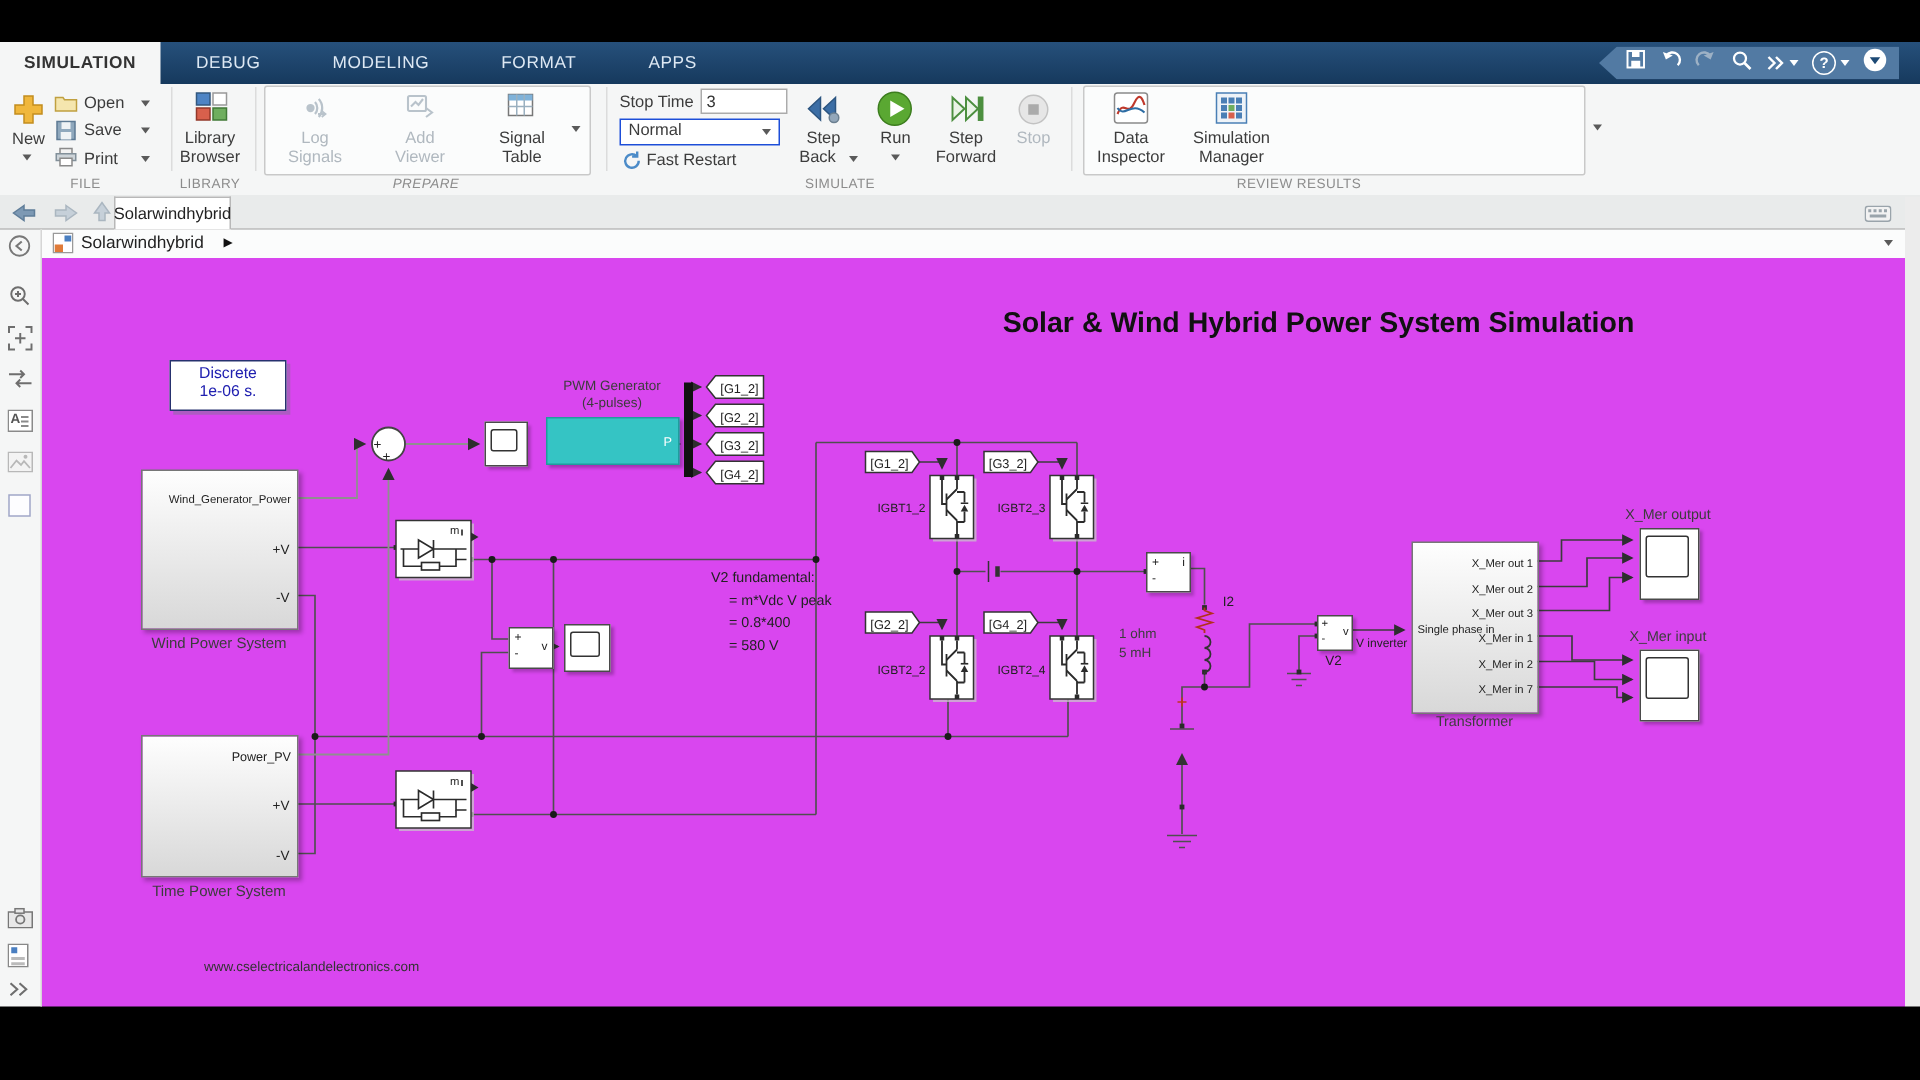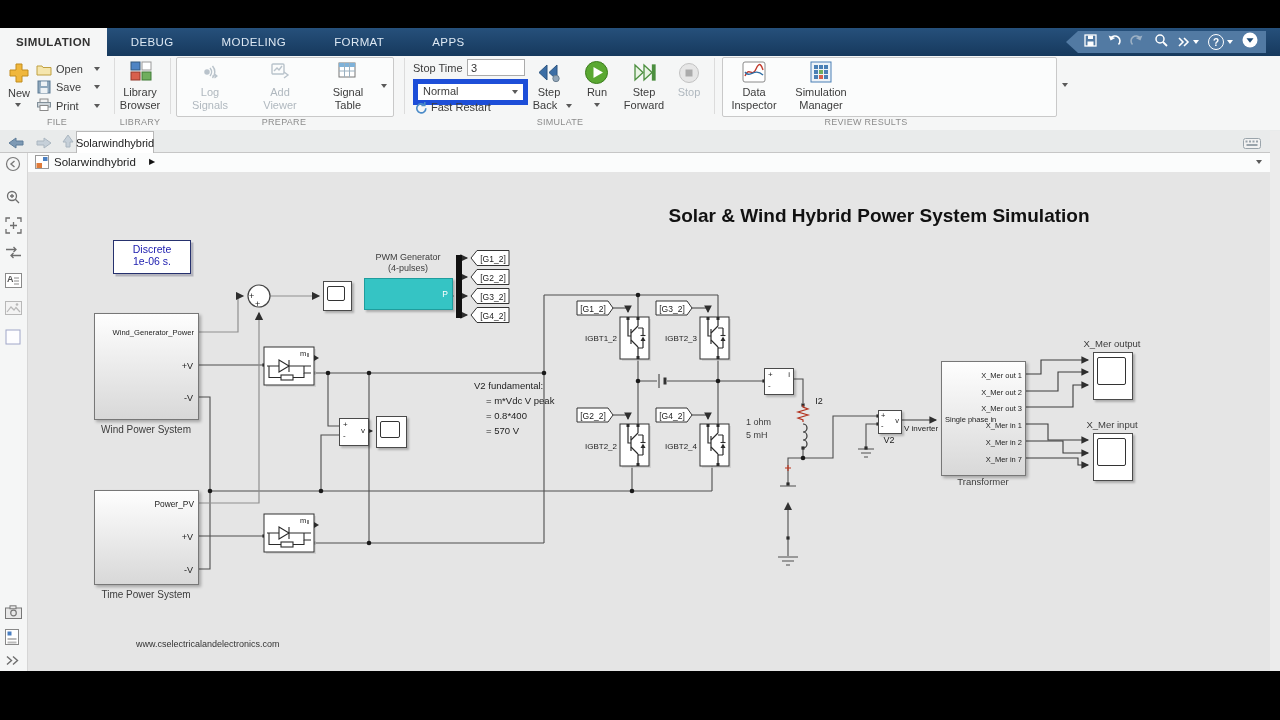--- a/index.html
+++ b/index.html
@@ -37,21 +37,21 @@
   #doctab{position:absolute;left:76px;top:1px;height:21px;width:76px;background:#fff;
           border:1px solid #b8b8b8;border-bottom:none;font-size:11px;color:#222;
           display:flex;align-items:center;justify-content:center;}
   #crumbrow{position:absolute;left:27px;top:153px;width:1253px;height:19px;background:#fbfcfc;
             border-bottom:1px solid #d4d4d4;}
   
   #sidebar{position:absolute;left:0;top:153px;width:27px;height:518px;background:#f5f6f6;
            border-right:1px solid #d6d6d6;}
   .sicon{position:absolute;left:5px;width:17px;height:17px;}
   
-  #canvas{position:absolute;left:28px;top:172px;width:1242px;height:499px;background:#e5e5e5;}
+  #canvas{position:absolute;left:28px;top:172px;width:1242px;height:499px;background:#d946ef;}
   #rightstrip{position:absolute;left:1270px;top:131px;width:10px;height:540px;background:#ececec;}
   .blk{position:absolute;background:linear-gradient(#fefefe,#d8d8d8);border:1px solid #777;
        box-shadow:2px 2px 3px rgba(0,0,0,.28);}
   .wblk{position:absolute;background:#fff;border:1px solid #4a4a4a;box-shadow:2px 2px 2px rgba(0,0,0,.22);}
   .scope{position:absolute;background:#fff;border:1.4px solid #4a4a4a;box-shadow:2px 2px 2px rgba(0,0,0,.25);}
   .screen{position:absolute;left:3px;top:4px;right:6px;bottom:9px;border:1.6px solid #333;border-radius:2px;}
   .pr{position:absolute;font-size:9px;color:#222;white-space:nowrap;}
   .smalltxt{font-size:8px;color:#222;position:absolute;white-space:nowrap;}
   
   #statusbar{position:absolute;left:0;top:671px;width:1280px;height:24px;background:#f2f2f2;
@@ -164,26 +164,26 @@
     <div class="bl dis c" style="left:250px;top:30px;width:60px;">Add</div>
     <div class="bl dis c" style="left:250px;top:43px;width:60px;">Viewer</div>
     <span class="abs" style="left:338px;top:6px;"><svg width="18" height="16">
           <rect x="1" y="1" width="16" height="14" fill="#fff" stroke="#777"></rect>
           <rect x="1" y="1" width="16" height="4" fill="#7fb2d9"></rect>
           <path d="M1,9 h16 M6.5,1 v14 M11.5,1 v14" stroke="#9ab0c0" fill="none"></path>
         </svg></span>
     <div class="bl c" style="left:318px;top:30px;width:60px;text-align:center;">Signal</div>
     <div class="bl c" style="left:318px;top:43px;width:60px;">Table</div>
     <span class="tri" style="position:absolute;left:381px;top:28px;"></span>
-    <div class="glabel" style="left:234px;width:100px;">PREPARE</div>
+    <div class="glabel" style="left:234px;width:100px;font-style:italic;">PREPARE</div>
     <div class="sep" style="left:404px;"></div>
 
     <div class="bl" style="left:413px;top:6px;">Stop Time</div>
     <input class="ribinput" style="left: 467px; top: 3px; width: 50px; height: 15px;" value="3">
-    <div class="abs" style="left:413px;top:23px;width:105px;height:16px;border:5px solid #1d4ed8;background:#fff;">
+    <div class="abs" style="left:413px;top:23px;width:105px;height:16px;border:1px solid #1d4ed8;background:#fff;">
       <span class="bl" style="left:5px;top:1px;">Normal</span>
       <span class="tri" style="position:absolute;right:5px;top:6px;"></span>
     </div>
     <span class="abs" style="left:414px;top:44px;"><svg width="13" height="13">
           <g fill="none" stroke="#4b8bc8" stroke-width="1.6">
             <path d="M10.5,4.2 a4.5,4.5 0 1 0 1.3,3"></path>
             <path d="M10.8,1 v3.4 h-3.4"></path>
           </g>
         </svg></span>
     <div class="bl" style="left:431px;top:45px;">Fast Restart</div>
@@ -578,20 +578,20 @@
       </div>
     <div class="t c" style="left:1044px;top:247px;width:80px;font-size:9.5px;">X_Mer input</div>
     <div class="scope" style="left:1065px;top:261px;width:38px;height:46px;">
         <div class="screen" style="bottom:14px;"></div>
       </div>
 
     <div class="t" style="left:446px;top:206px;font-size:9.5px;line-height:15px;color:#222;">
       <span>V2 fundamental:</span><br>
       <span style="margin-left:12px;">= m*Vdc V peak</span><br>
       <span style="margin-left:12px;">= 0.8*400</span><br>
-      <span style="margin-left:12px;">= 570 V</span>
+      <span style="margin-left:12px;">= 580 V</span>
     </div>
 
     <div class="t" style="left:108px;top:467px;font-size:9px;color:#333;">www.cselectricalandelectronics.com</div>
   </div>
 
 
 </div>
 
 </body></html>

